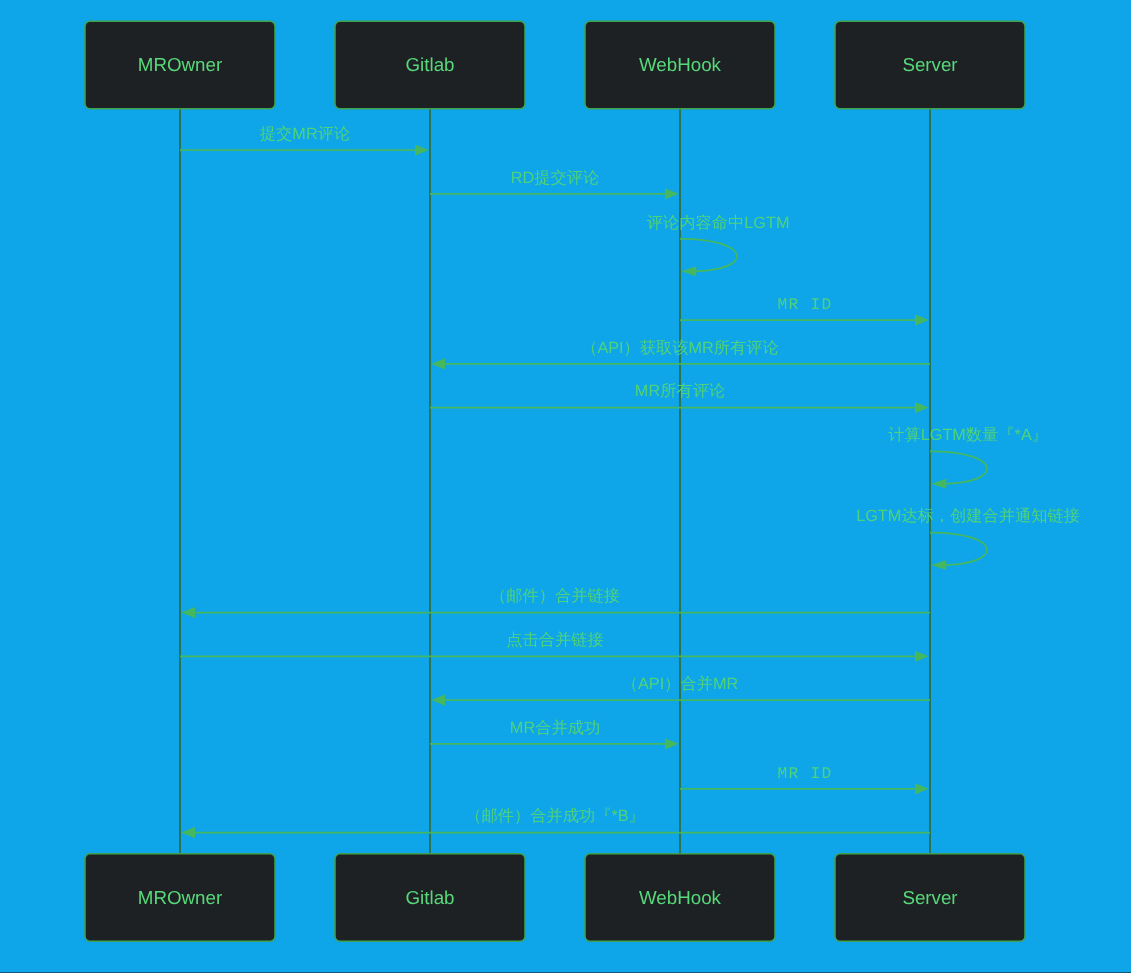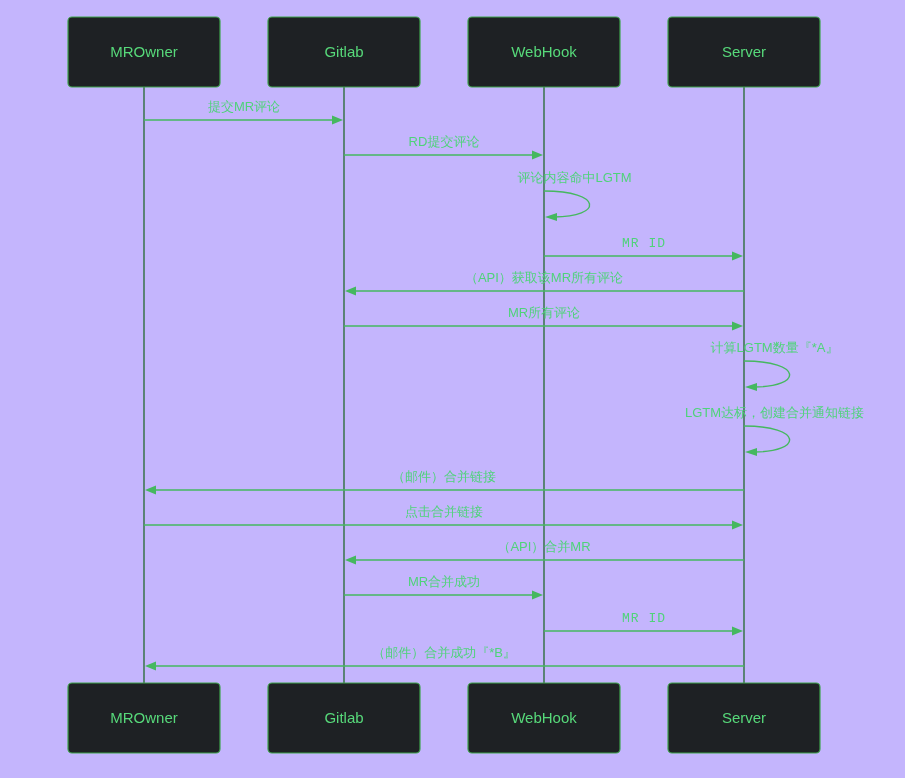--- a/index.html
+++ b/index.html
@@ -11,21 +11,21 @@
   body {
     width: 905px;
     height: 778px;
     overflow: hidden;
     font-family: "Liberation Sans", sans-serif;
   }
   #diagram-root {
     position: relative;
     width: 905px;
     height: 778px;
-    background: #c4b5fd;
+    background: #0ea5e9;
   }
   svg.seq-canvas {
     position: absolute;
     top: 0;
     left: 0;
     width: 905px;
     height: 778px;
     display: block;
   }
   .participant-box {

